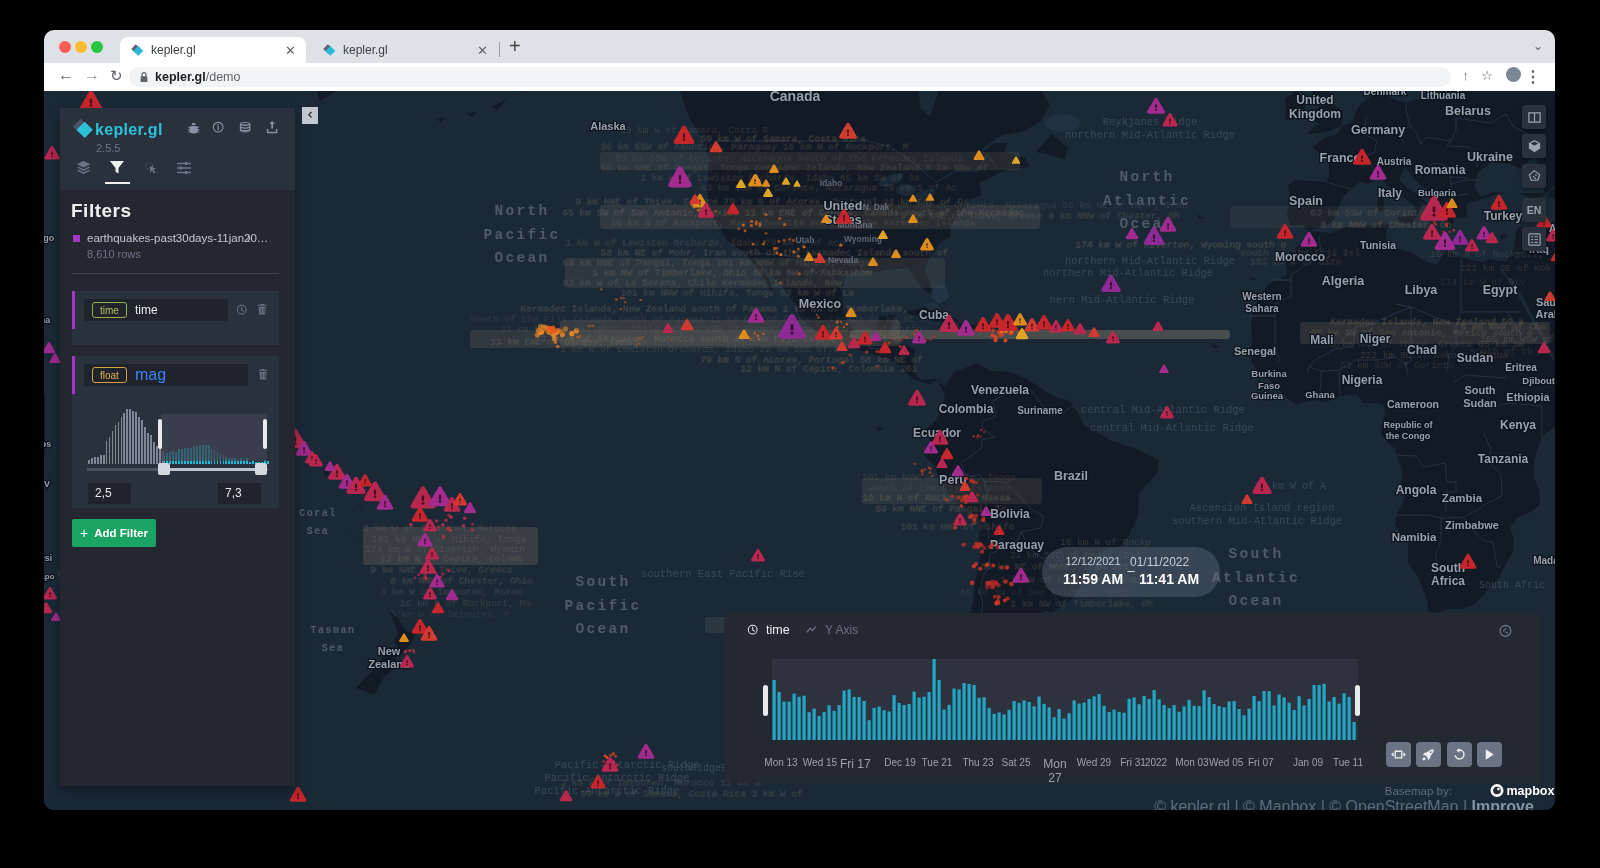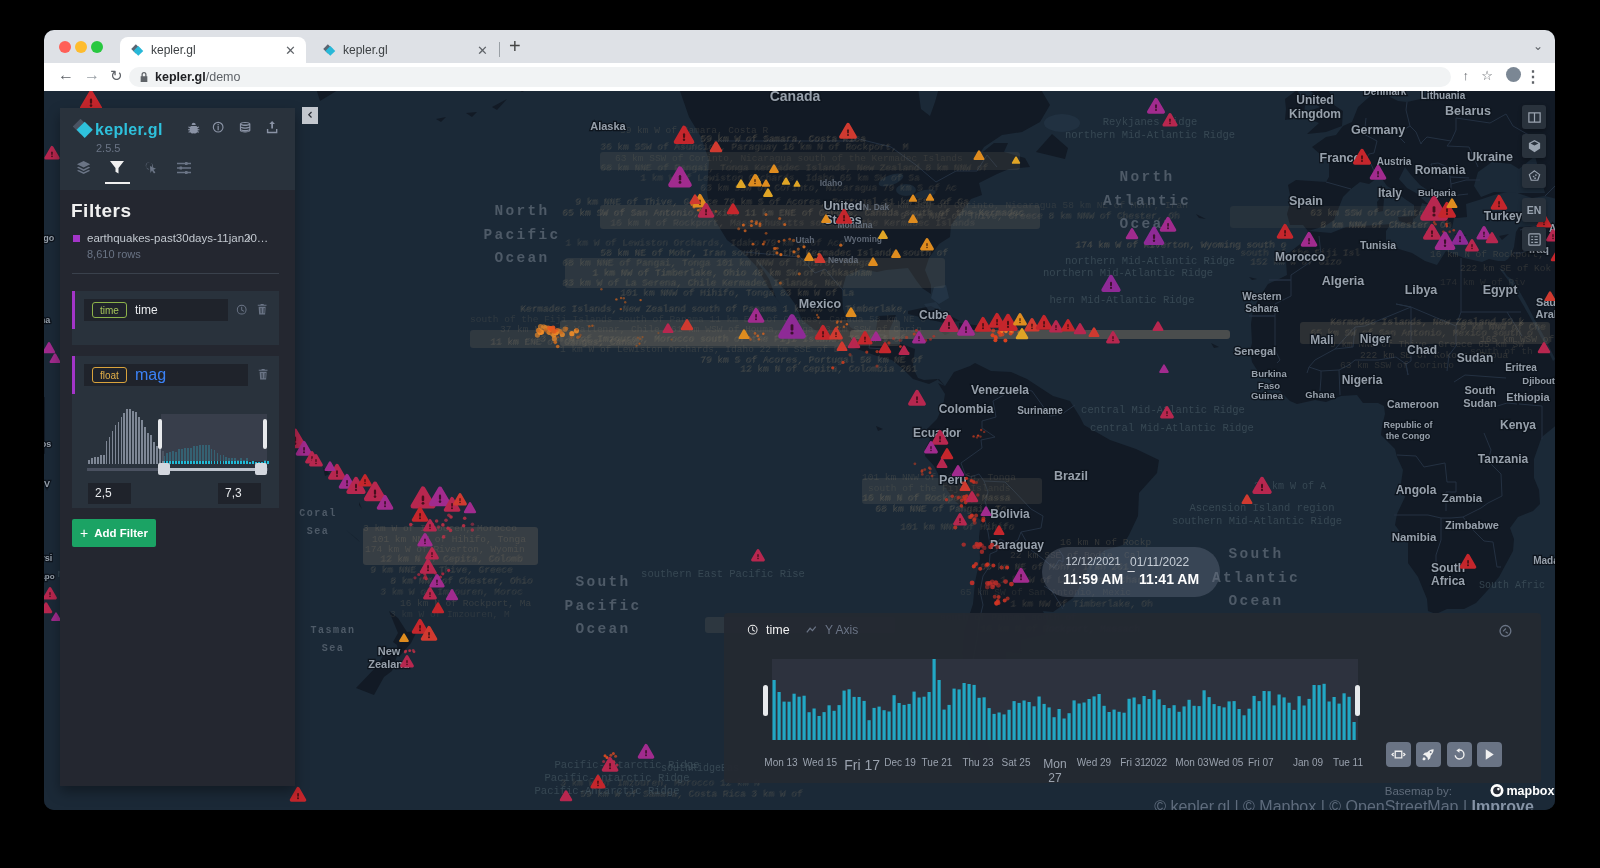--- a/index.html
+++ b/index.html
@@ -1430,21 +1430,21 @@
 <rect x="1288.5" y="606.0" width="3.2" height="43.0" fill="#22a7c4"></rect>
 <rect x="1293.5" y="612.6" width="3.2" height="36.4" fill="#22a7c4"></rect>
 <rect x="1298.5" y="602.3" width="3.2" height="46.7" fill="#22a7c4"></rect>
 <rect x="1303.5" y="605.8" width="3.2" height="43.2" fill="#22a7c4"></rect>
 <rect x="1308.5" y="631.0" width="3.2" height="18.0" fill="#22a7c4"></rect>
         </svg>
 <div style="position:absolute;left:39px;top:72px;width:5px;height:31px;background:#e8eaed;border-radius:2.5px"></div>
 <div style="position:absolute;left:631px;top:72px;width:5px;height:31px;background:#e8eaed;border-radius:2.5px"></div>
 <div style="position:absolute;left:37px;top:144px;width:40px;text-align:center;font-size:10px;color:#9aa2ae">Mon 13</div>
 <div style="position:absolute;left:76px;top:144px;width:40px;text-align:center;font-size:10px;color:#9aa2ae">Wed 15</div>
-<div style="position:absolute;left:116px;top:144px;width:40px;text-align:right;font-size:14px;color:#9aa2ae">Fri 17</div>
+<div style="position:absolute;left:116px;top:144px;width:40px;text-align:left;font-size:12px;color:#9aa2ae">Fri 17</div>
 <div style="position:absolute;left:156px;top:144px;width:40px;text-align:center;font-size:10px;color:#9aa2ae">Dec 19</div>
 <div style="position:absolute;left:193px;top:144px;width:40px;text-align:center;font-size:10px;color:#9aa2ae">Tue 21</div>
 <div style="position:absolute;left:234px;top:144px;width:40px;text-align:center;font-size:10px;color:#9aa2ae">Thu 23</div>
 <div style="position:absolute;left:272px;top:144px;width:40px;text-align:center;font-size:10px;color:#9aa2ae">Sat 25</div>
 <div style="position:absolute;left:311px;top:144px;width:40px;text-align:center;font-size:12px;color:#9aa2ae">Mon 27</div>
 <div style="position:absolute;left:350px;top:144px;width:40px;text-align:center;font-size:10px;color:#9aa2ae">Wed 29</div>
 <div style="position:absolute;left:389px;top:144px;width:40px;text-align:center;font-size:10px;color:#9aa2ae">Fri 31</div>
 <div style="position:absolute;left:412px;top:144px;width:40px;text-align:center;font-size:10px;color:#9aa2ae">2022</div>
 <div style="position:absolute;left:448px;top:144px;width:40px;text-align:center;font-size:10px;color:#9aa2ae">Mon 03</div>
 <div style="position:absolute;left:485px;top:144px;width:40px;text-align:left;font-size:10px;color:#9aa2ae">Wed 05</div>

